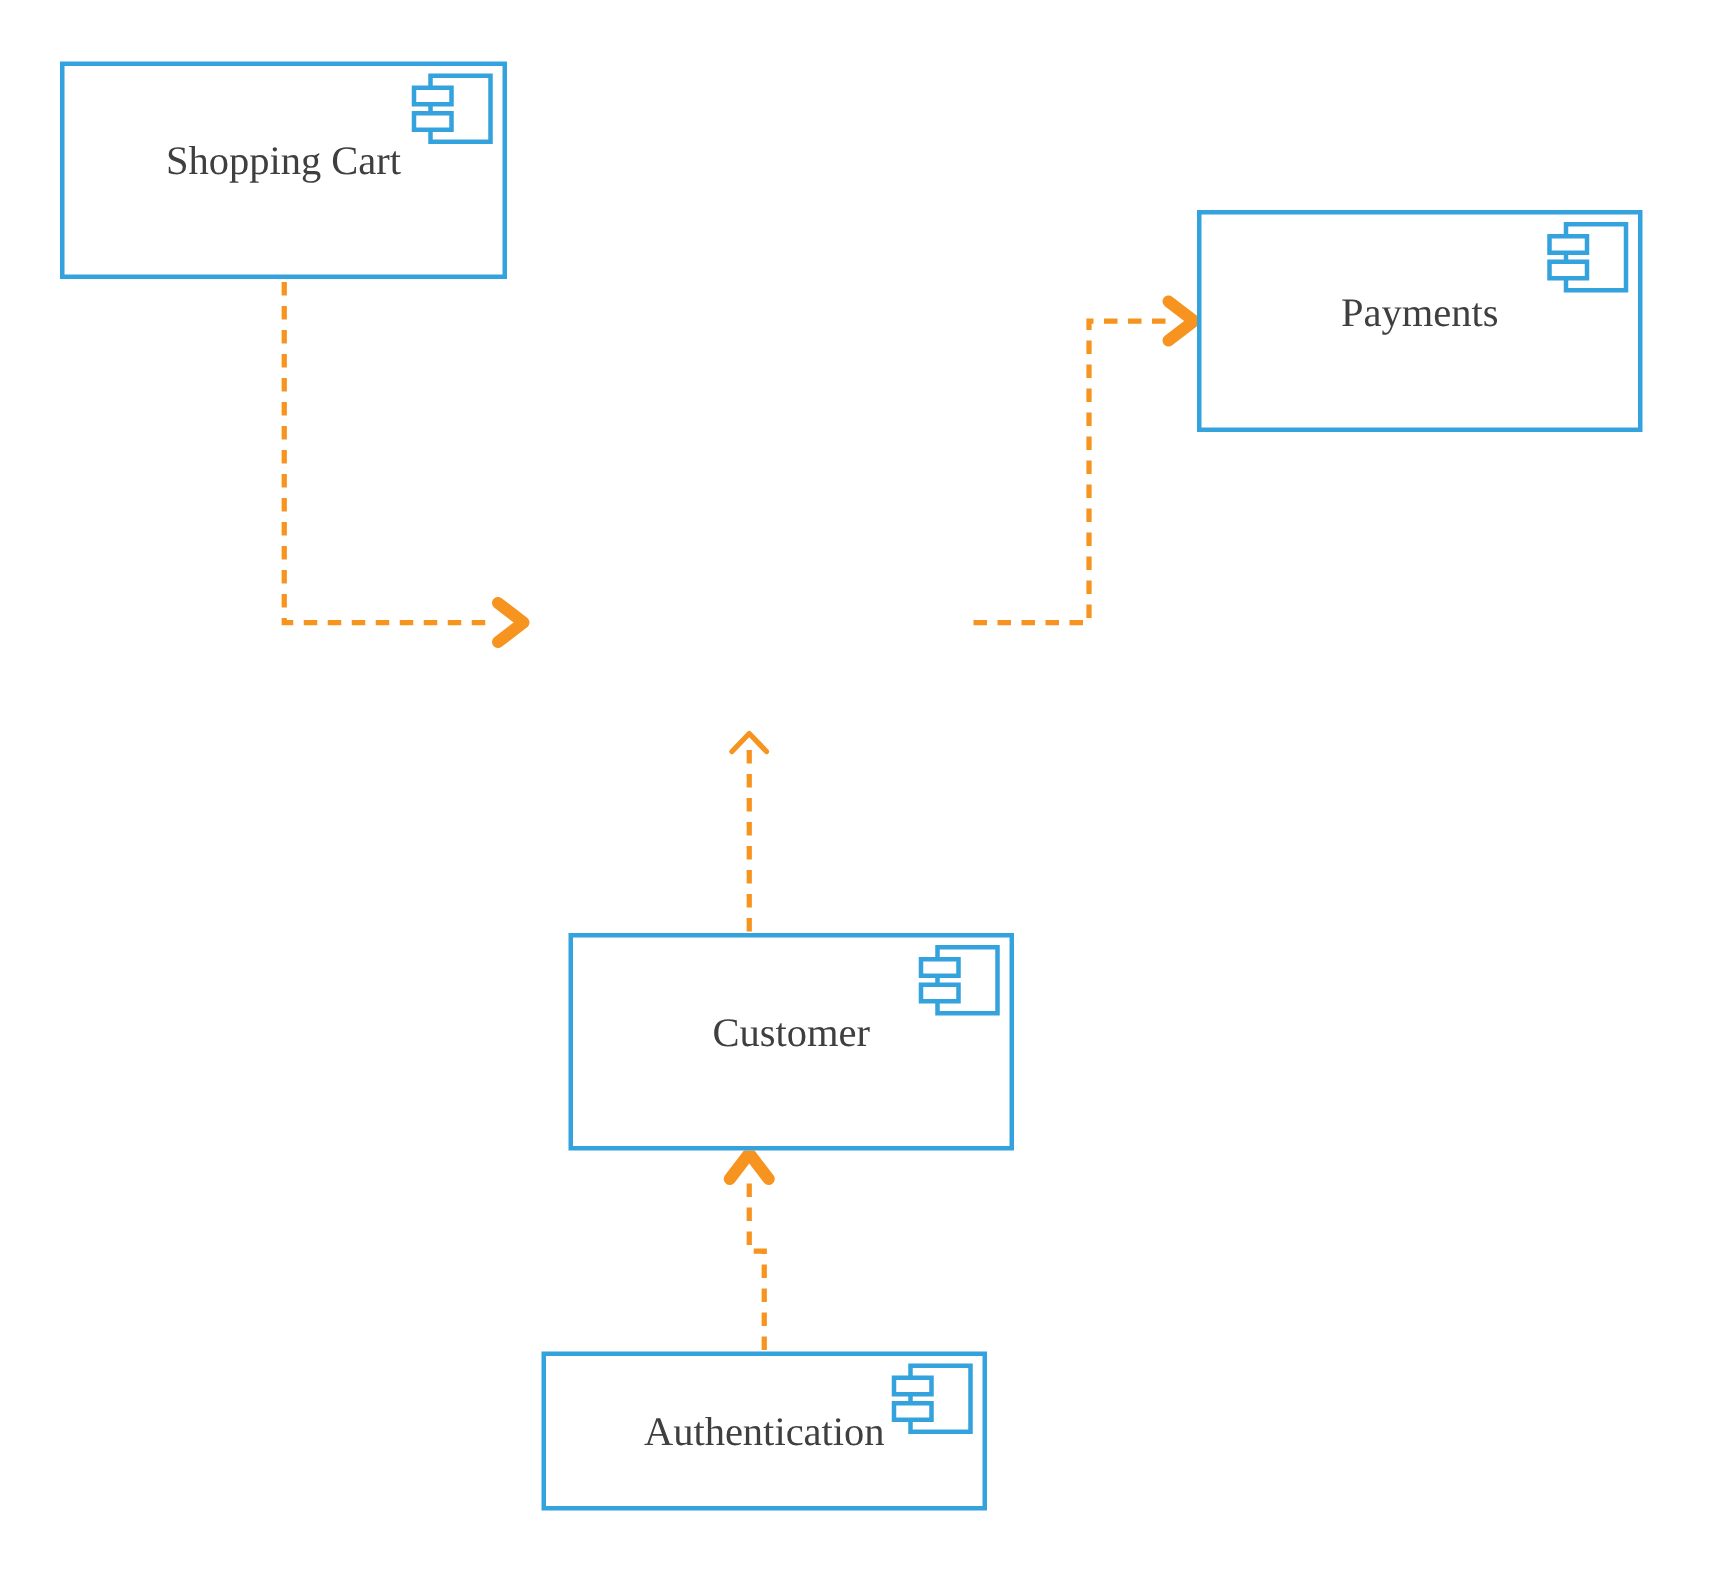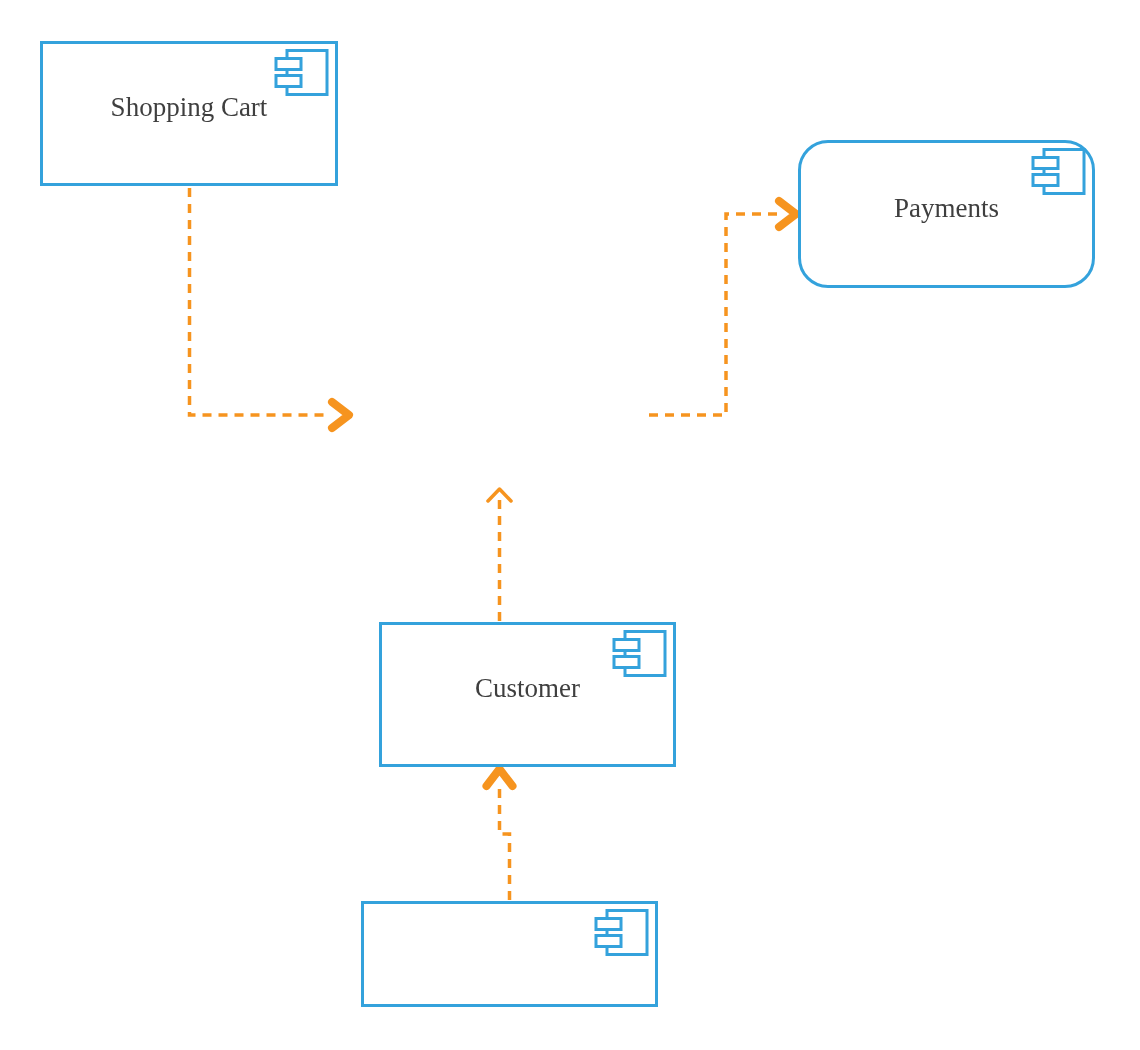--- a/index.html
+++ b/index.html
@@ -80,40 +80,41 @@
 
   <div class="component tall" style="left:40px; top:41px; width:298px; height:145px;">
     <span class="label">Shopping Cart</span>
     <svg class="comp-icon" viewBox="0 0 56 50" xmlns="http://www.w3.org/2000/svg">
       <rect x="13" y="2.5" width="40" height="44" fill="#fff" stroke="#34A2DC" stroke-width="3"></rect>
       <rect x="2" y="10.5" width="25" height="11" fill="#fff" stroke="#34A2DC" stroke-width="3"></rect>
       <rect x="2" y="27.5" width="25" height="11" fill="#fff" stroke="#34A2DC" stroke-width="3"></rect>
     </svg>
   </div>
 
-  <div class="component tall" style="left:798px; top:140px; width:297px; height:148px;border-radius:30px;">
+  <div class="component tall" style="left:798px; top:140px; width:297px; height:148px;">
     <span class="label">Payments</span>
     <svg class="comp-icon" viewBox="0 0 56 50" xmlns="http://www.w3.org/2000/svg">
       <rect x="13" y="2.5" width="40" height="44" fill="#fff" stroke="#34A2DC" stroke-width="3"></rect>
       <rect x="2" y="10.5" width="25" height="11" fill="#fff" stroke="#34A2DC" stroke-width="3"></rect>
       <rect x="2" y="27.5" width="25" height="11" fill="#fff" stroke="#34A2DC" stroke-width="3"></rect>
     </svg>
   </div>
 
 
   <div class="component tall" style="left:351px; top:622px; width:297px; height:145px;margin-left:28px;">
     <span class="label">Customer</span>
     <svg class="comp-icon" viewBox="0 0 56 50" xmlns="http://www.w3.org/2000/svg">
       <rect x="13" y="2.5" width="40" height="44" fill="#fff" stroke="#34A2DC" stroke-width="3"></rect>
       <rect x="2" y="10.5" width="25" height="11" fill="#fff" stroke="#34A2DC" stroke-width="3"></rect>
       <rect x="2" y="27.5" width="25" height="11" fill="#fff" stroke="#34A2DC" stroke-width="3"></rect>
     </svg>
   </div>
 
   <div class="component" style="left:361px; top:901px; width:297px; height:106px;">
+    <span class="label">Authentication</span>
     <svg class="comp-icon" viewBox="0 0 56 50" xmlns="http://www.w3.org/2000/svg">
       <rect x="13" y="2.5" width="40" height="44" fill="#fff" stroke="#34A2DC" stroke-width="3"></rect>
       <rect x="2" y="10.5" width="25" height="11" fill="#fff" stroke="#34A2DC" stroke-width="3"></rect>
       <rect x="2" y="27.5" width="25" height="11" fill="#fff" stroke="#34A2DC" stroke-width="3"></rect>
     </svg>
   </div>
 
 </div>
 
 </body></html>

